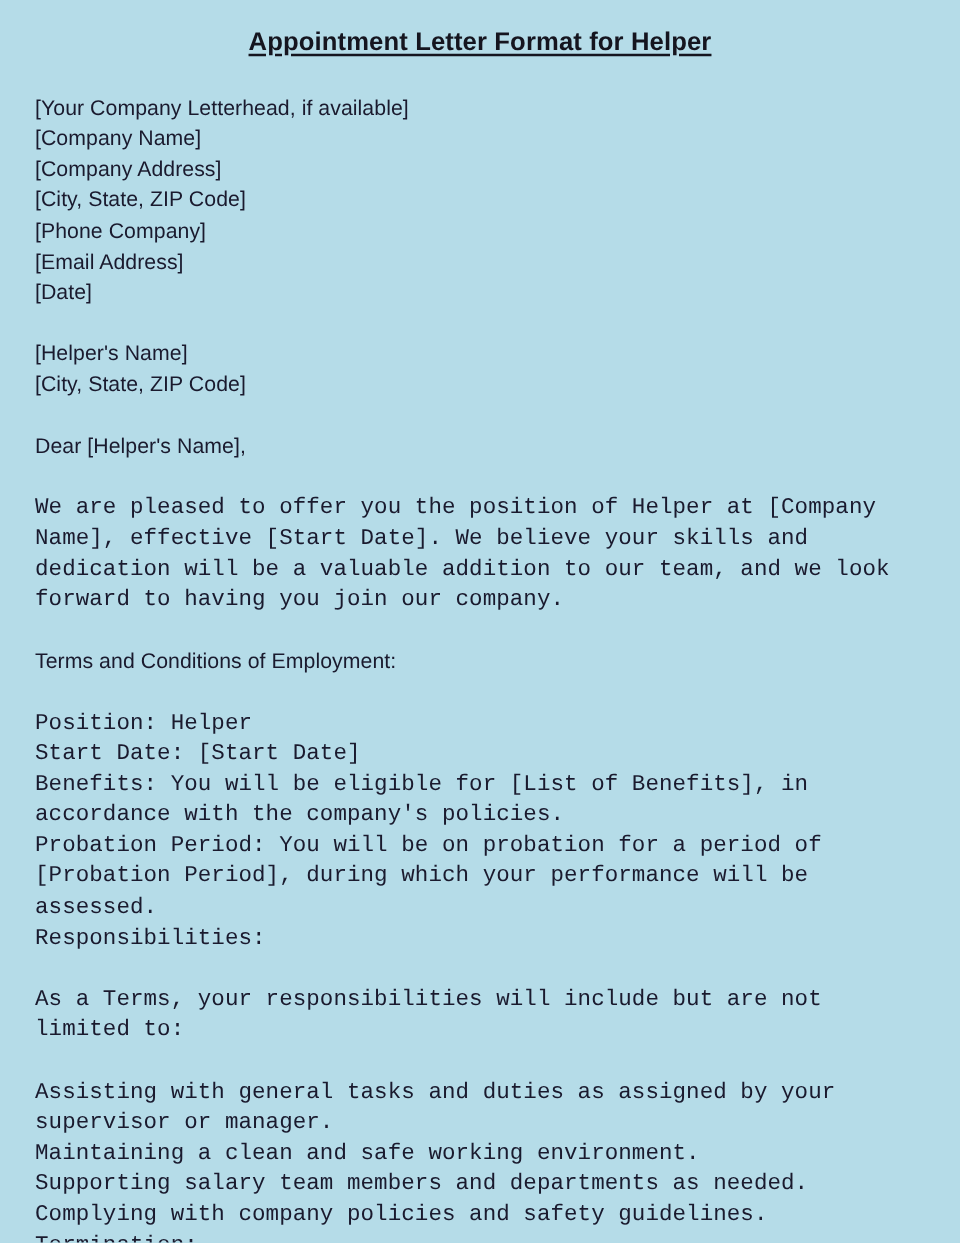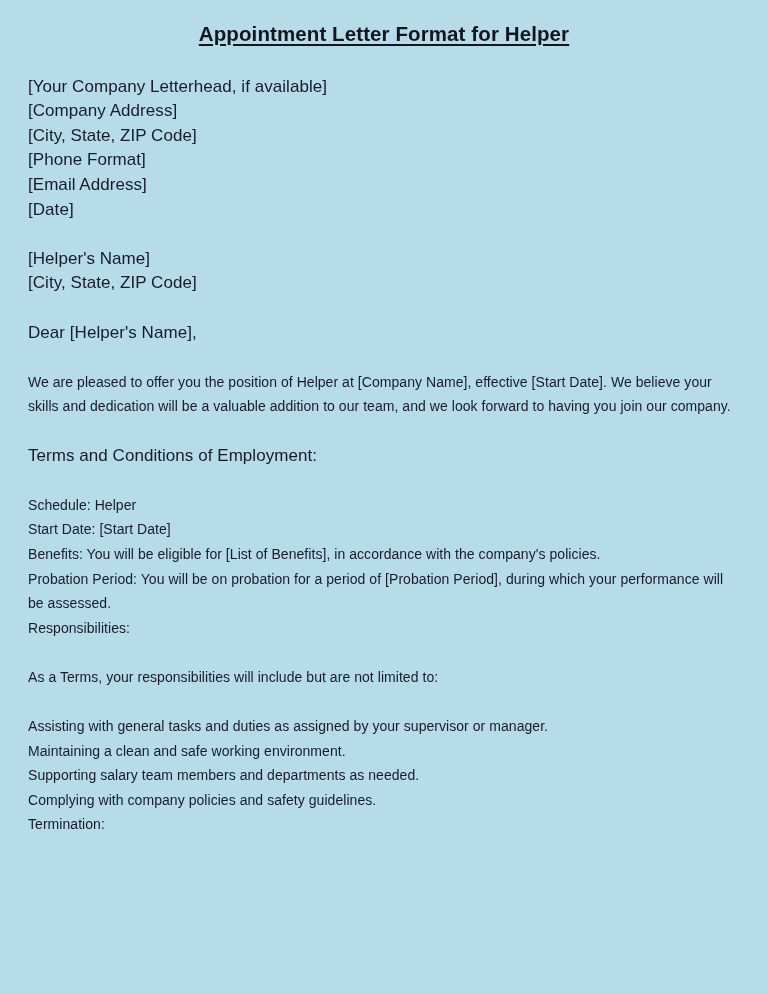--- a/index.html
+++ b/index.html
@@ -55,26 +55,27 @@
     font-size: 17px;
     line-height: 24.6px;
     color: #1a1a2e;
     white-space: pre-wrap;
     word-wrap: break-word;
     max-width: 714px;
     letter-spacing: 0.05px;
   }
 
   .para {
-    font-size: 14px;
+    font-size: 18px;
     line-height: 24.6px;
     color: #1a1a2e;
     max-width: 714px;
     text-align: left;
     letter-spacing: 0.05px;
+    font-family: Liberation Mono, monospace;
   }
 
   .spacer {
     height: 24.6px;
   }
 
   .first-gap {
     height: 28px;
   }
 </style>
@@ -84,23 +85,24 @@
 <div class="page">
 
   <h1 class="doc-title"><span>Appointment Letter Format for Helper</span></h1>
 
   <div class="first-gap"></div>
 
   <div class="body-area">
 
     <div class="block">
       <div class="line">[Your Company Letterhead, if available]</div>
+      <div class="line">[Company Name]</div>
       <div class="line">[Company Address]</div>
       <div class="line">[City, State, ZIP Code]</div>
-      <div class="line">[Phone Format]</div>
+      <div class="line">[Phone Company]</div>
       <div class="line">[Email Address]</div>
       <div class="line">[Date]</div>
     </div>
 
     <div class="spacer"></div>
 
     <div class="block">
       <div class="line">[Helper's Name]</div>
       <div class="line">[City, State, ZIP Code]</div>
     </div>
@@ -113,21 +115,21 @@
 
     <div class="para">We are pleased to offer you the position of Helper at [Company Name], effective [Start Date]. We believe your skills and dedication will be a valuable addition to our team, and we look forward to having you join our company.</div>
 
     <div class="spacer"></div>
 
     <div class="line">Terms and Conditions of Employment:</div>
 
     <div class="spacer"></div>
 
     <div class="block">
-      <div class="para">Schedule: Helper</div>
+      <div class="para">Position: Helper</div>
       <div class="para">Start Date: [Start Date]</div>
       <div class="para">Benefits: You will be eligible for [List of Benefits], in accordance with the company's policies.</div>
       <div class="para">Probation Period: You will be on probation for a period of [Probation Period], during which your performance will be assessed.</div>
       <div class="para">Responsibilities:</div>
     </div>
 
     <div class="spacer"></div>
 
     <div class="para">As a Terms, your responsibilities will include but are not limited to:</div>
 

